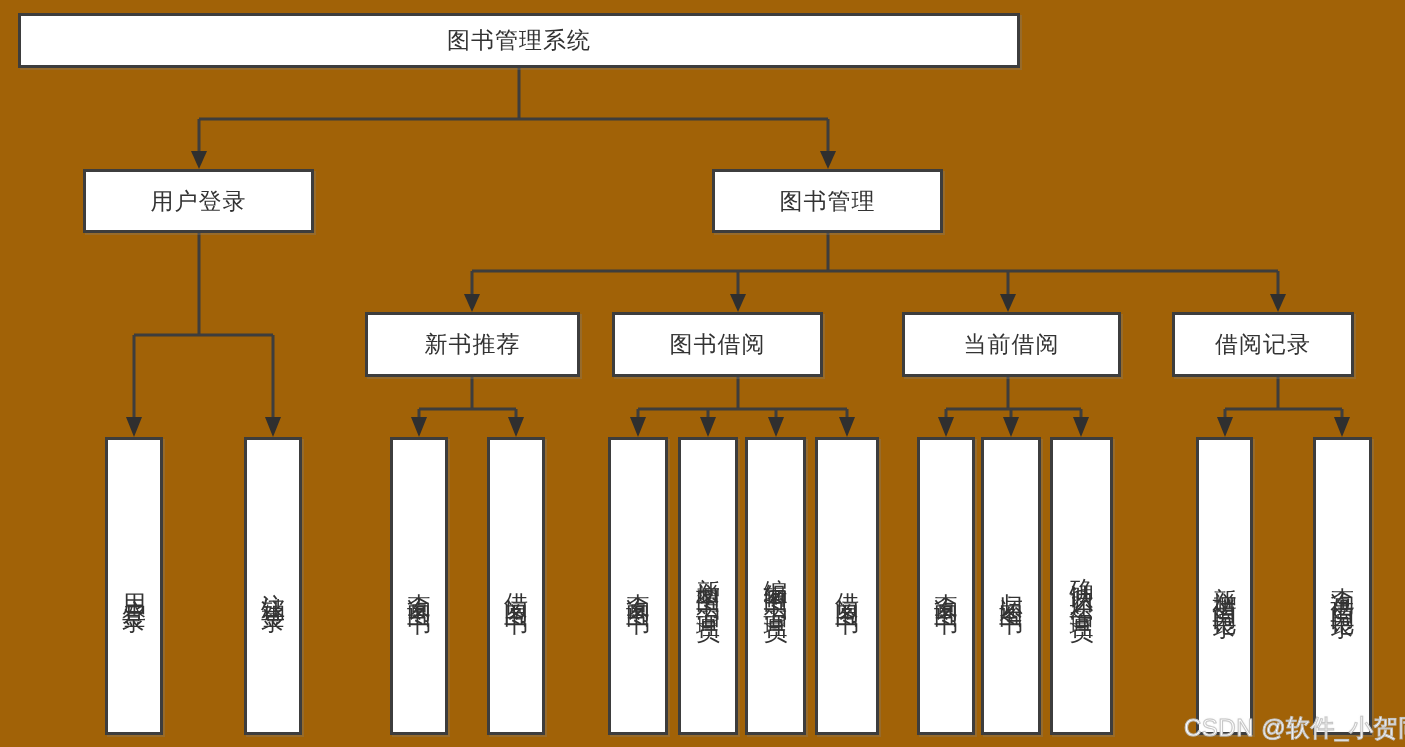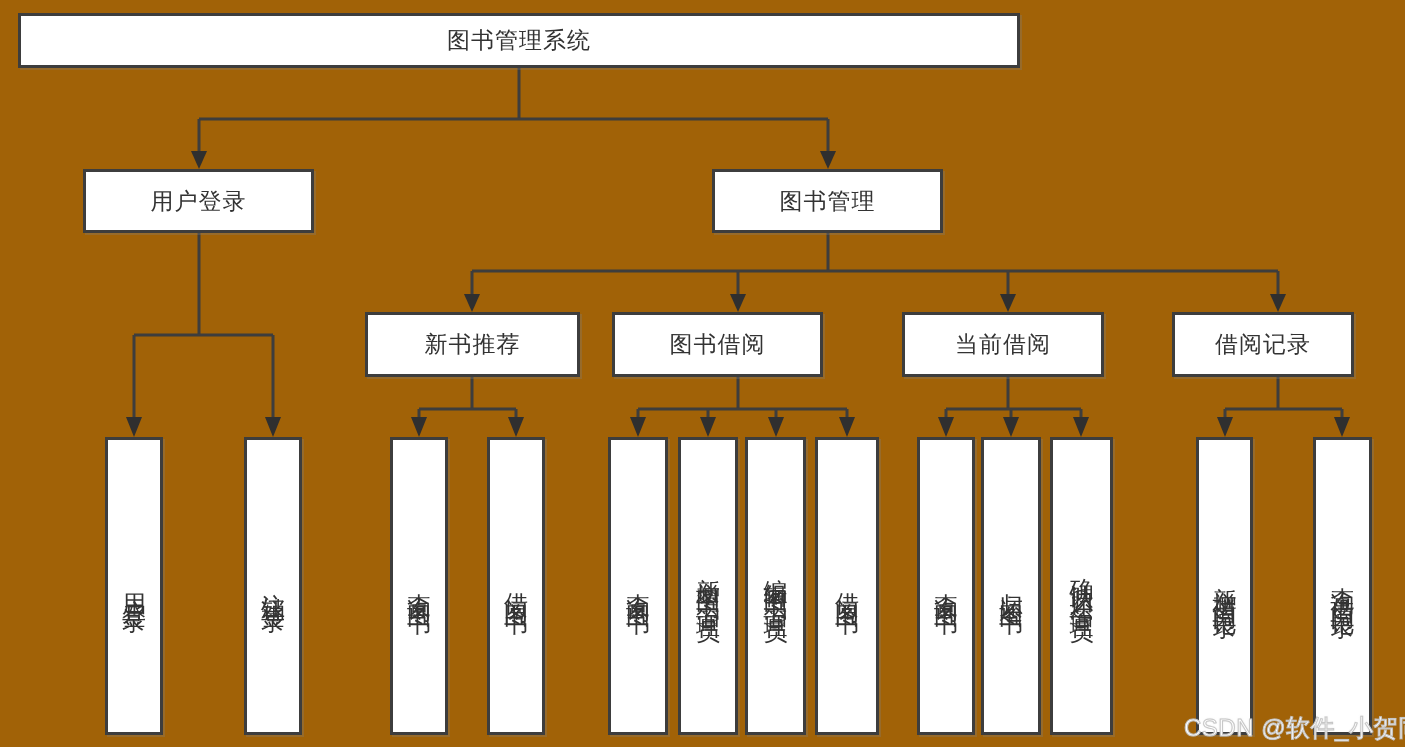--- a/index.html
+++ b/index.html
@@ -137,21 +137,21 @@
   <div class="node" style="left:365px;top:312px;width:215px;height:65px;">
     <span class="lbl">新书推荐</span>
   </div>
 
   <div class="node" style="left:712px;top:169px;width:231px;height:64px;">
     <span class="lbl">图书管理</span>
   </div>
   <div class="node" style="left:612px;top:312px;width:211px;height:65px;">
     <span class="lbl">图书借阅</span>
   </div>
-  <div class="node" style="left:902px;top:312px;width:202px;height:65px;">
+  <div class="node" style="left:902px;top:312px;width:219px;height:65px;">
     <span class="lbl">当前借阅</span>
   </div>
   <div class="node" style="left:1172px;top:312px;width:182px;height:65px;">
     <span class="lbl">借阅记录</span>
   </div>
 
   <div class="node leaf" style="left:105px;top:437px;width:58px;height:298px;">
     <span class="lbl">用户登录</span>
   </div>
   <div class="node leaf" style="left:244px;top:437px;width:58px;height:298px;">

